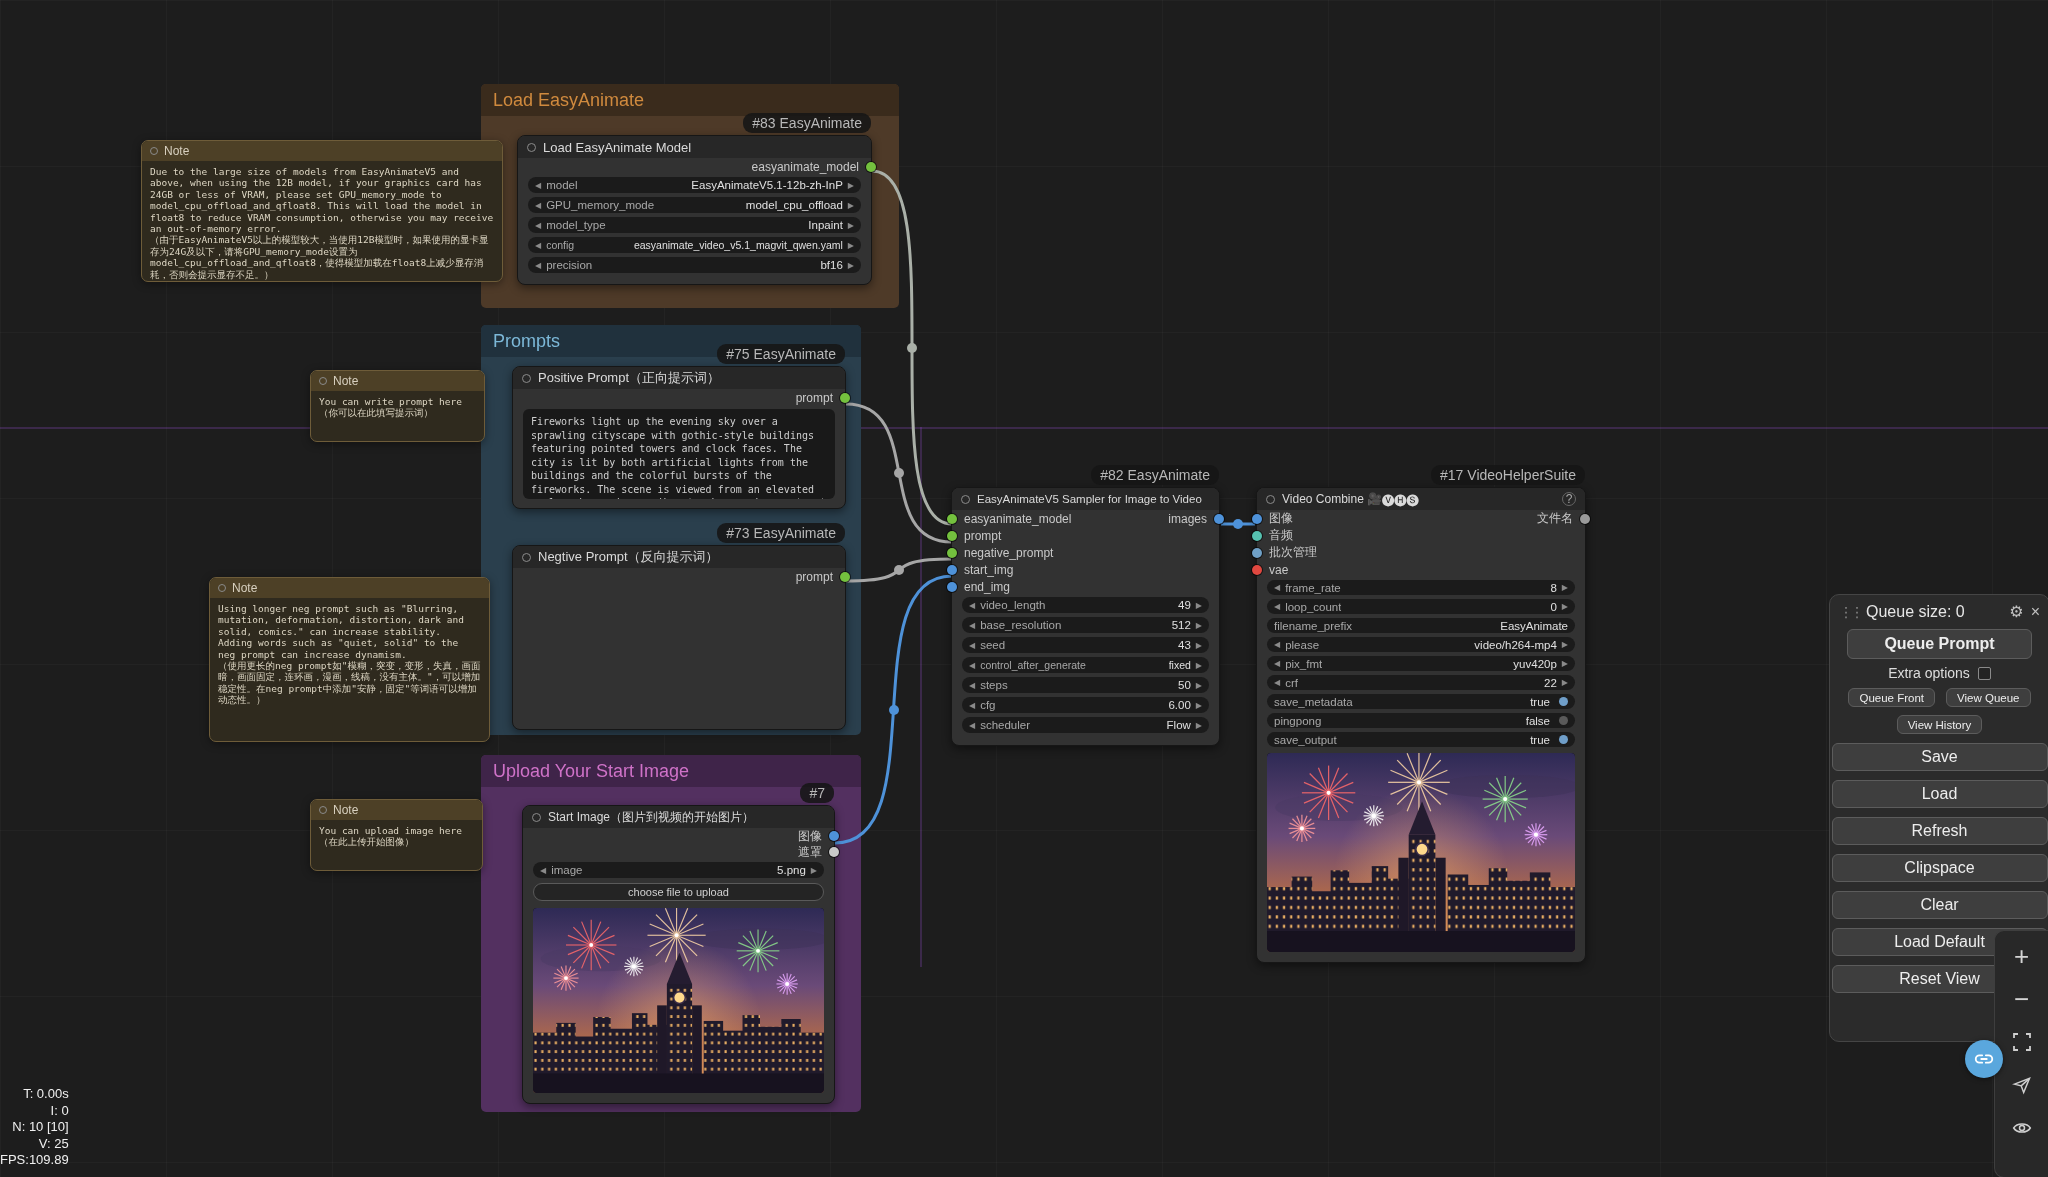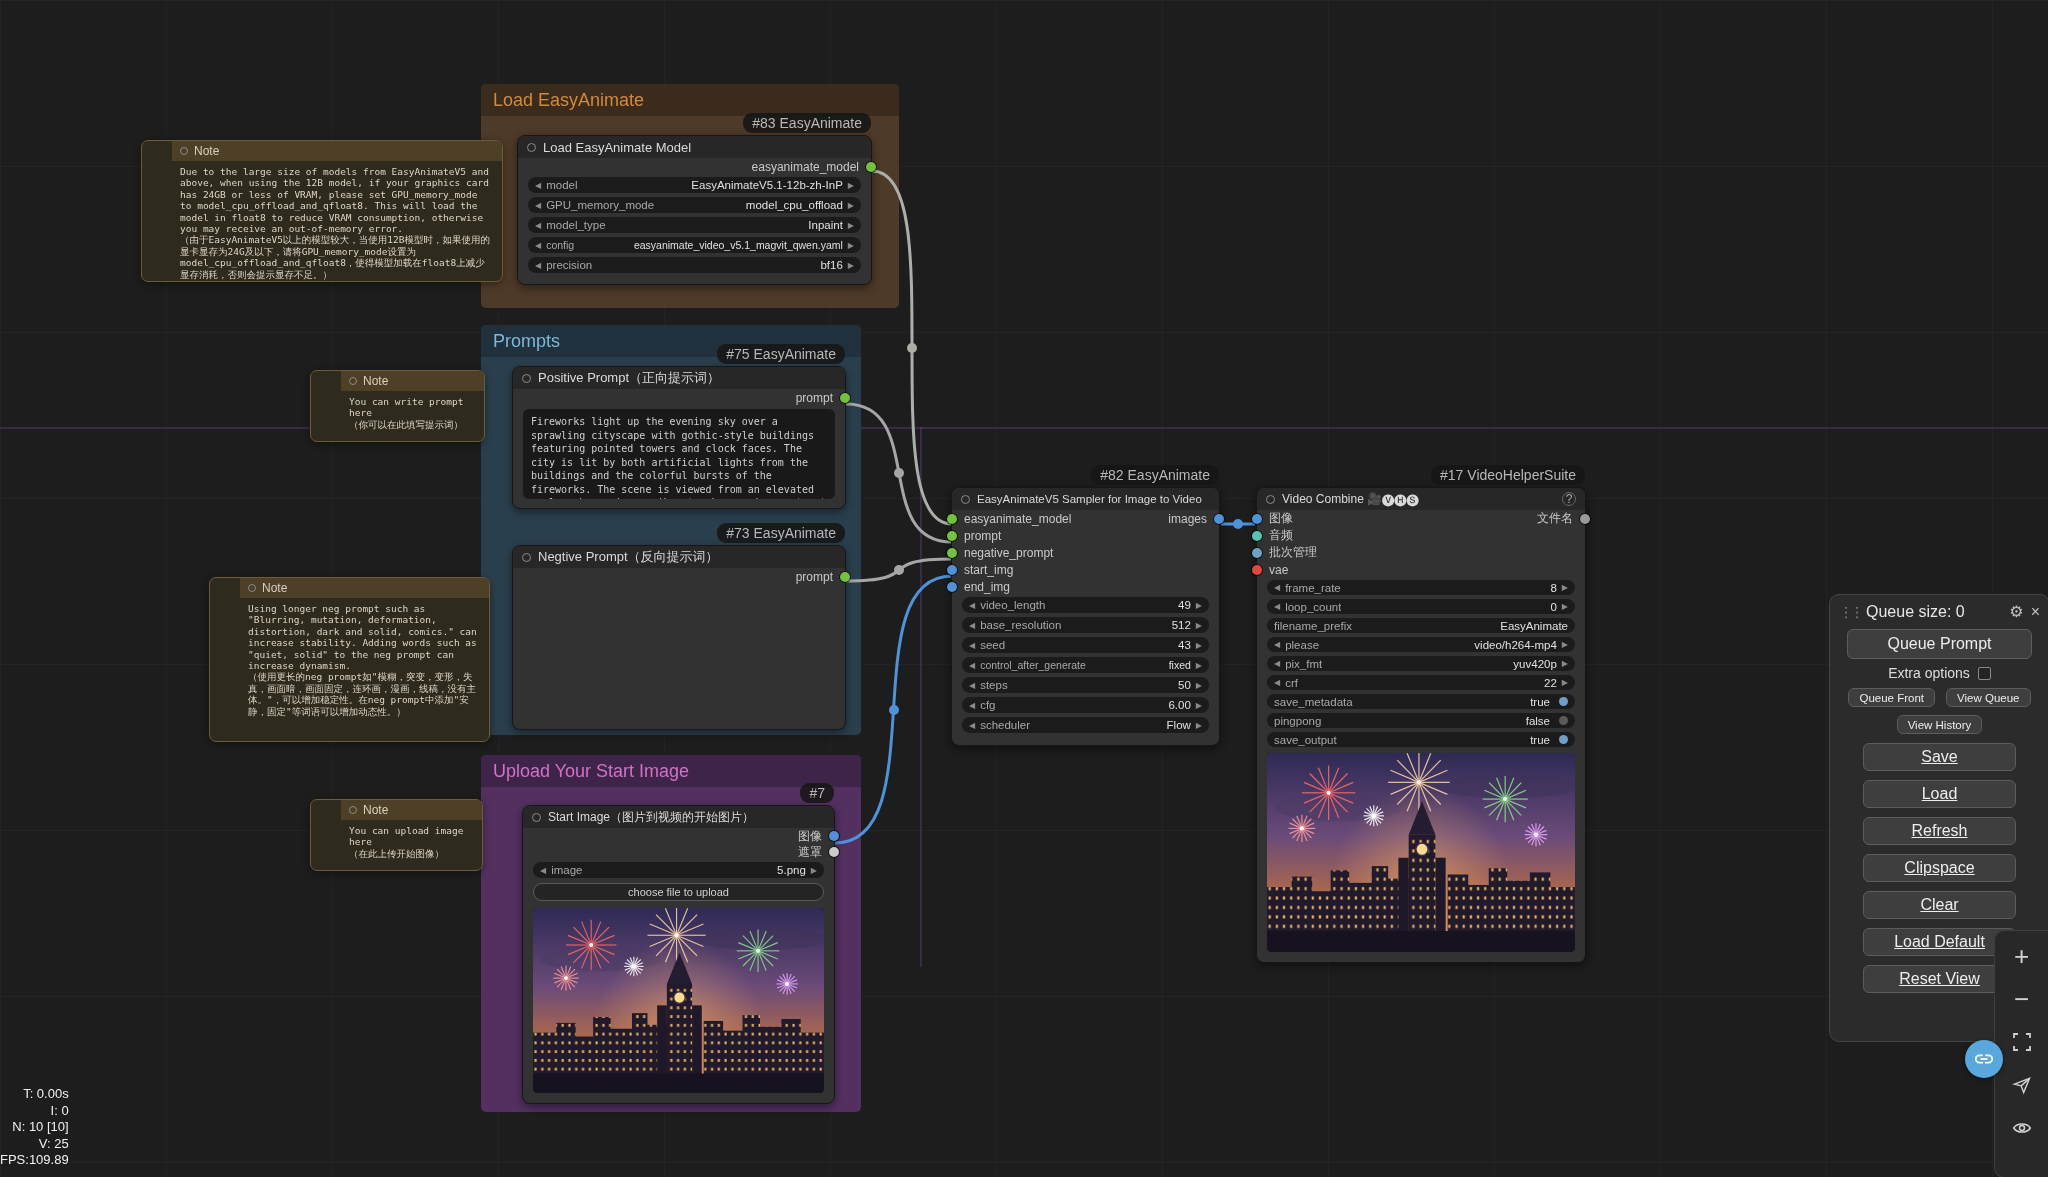--- a/index.html
+++ b/index.html
@@ -48,41 +48,41 @@
   .txt{flex:1;margin:3px 10px 9px;background:#191919;border-radius:6px;padding:6px 8px;
        font:10px/1.35 "DejaVu Sans Mono",monospace;color:#cfcfcf;white-space:pre-wrap;overflow:hidden;}
   .upbtn{margin:3px 10px;height:18px;flex:none;background:#242424;border:1px solid #5a5a5a;border-radius:9px;
          color:#d0d0d0;font-size:11px;display:flex;align-items:center;justify-content:center;}
   .preview{flex:1;margin:4px 10px 10px;border-radius:4px;overflow:hidden;background:#000;}
   .preview svg{width:100%;height:100%;display:block;}
   .help{margin-left:auto;color:#a8a8a8;font-size:12px;border:1px solid #666;border-radius:50%;
         width:14px;height:14px;line-height:12px;text-align:center;flex:none;}
   
   .note{position:absolute;z-index:3;background:#2f2a1e;border:1px solid #6e5c39;border-radius:7px;
-        box-shadow:0 2px 8px rgba(0,0,0,.4);overflow:hidden;padding-left:30px;}
+        box-shadow:0 2px 8px rgba(0,0,0,.4);overflow:hidden;}
   .note .nth{height:20px;background:#4d4026;display:flex;align-items:center;gap:6px;padding:0 8px;
              font-size:12px;color:#d8d0c0;}
   .note .ntb{white-space:pre-wrap;font:9.5px/1.2 "DejaVu Sans Mono",monospace;color:#ded7c4;
              padding:5px 8px;overflow:hidden;height:calc(100% - 20px);}
   
   #menu{position:absolute;left:1829px;top:594px;width:221px;height:448px;background:#2b2b2b;
         border:1px solid #454545;border-radius:10px;z-index:5;color:#ddd;}
   #menu button{background:#3e3e3e;border:1px solid #5c5c5c;border-radius:6px;color:#ededed;
                font-family:"Liberation Sans",sans-serif;cursor:pointer;}
   .m-head{display:flex;align-items:center;padding:7px 9px 3px;gap:5px;}
   .m-drag{color:#8a8a8a;font-size:14px;letter-spacing:-3px;cursor:grab;}
   .m-qsize{flex:1;text-align:left;font-size:16px;color:#e6e6e6;}
   .m-gear{color:#c0c0c0;font-size:16px;} .m-close{color:#c0c0c0;font-size:16px;margin-left:2px;}
-  .m-qp{display:block;width:185px;margin:5px auto 4px;height:30px;font-size:16px;}
+  .m-qp{display:block;width:185px;margin:5px auto 4px;height:30px;font-size:16px;font-weight:bold;}
   .m-extra{display:flex;justify-content:center;align-items:center;gap:8px;margin:6px 0 7px;font-size:14px;}
   .m-check{width:13px;height:13px;border:1px solid #8a8a8a;border-radius:2px;background:#242424;}
   .m-row2{display:flex;justify-content:center;gap:11px;}
   .m-sm{height:19px;font-size:11.5px;padding:0 10px;}
   .m-row3{display:flex;justify-content:center;margin-top:8px;}
-  .m-big{display:block;width:153px;margin:9px auto 0;height:28px;font-size:16px;text-decoration:underline;}
+  .m-big{display:block;width:216px;margin:9px auto 0;height:28px;font-size:16px;}
   
   #tools{position:absolute;left:1994px;top:930px;width:54px;height:248px;background:#282828;
          border:1px solid #3e3e3e;border-right:none;border-radius:10px 0 0 10px;z-index:6;
          display:flex;flex-direction:column;align-items:center;padding-top:12px;gap:17px;}
   .t-btn{width:26px;height:26px;display:flex;align-items:center;justify-content:center;
          color:#d4d4d4;font-size:26px;font-weight:300;cursor:pointer;line-height:1;}
   #fab{position:absolute;left:1965px;top:1040px;width:38px;height:38px;border-radius:50%;
        background:#5aa7dd;z-index:7;display:flex;align-items:center;justify-content:center;
        box-shadow:0 1px 5px rgba(0,0,0,.5);cursor:pointer;}
   #stats{position:absolute;left:0;top:1086px;z-index:4;color:#f0f0f0;font-size:13px;line-height:16.5px;text-align:right;}

